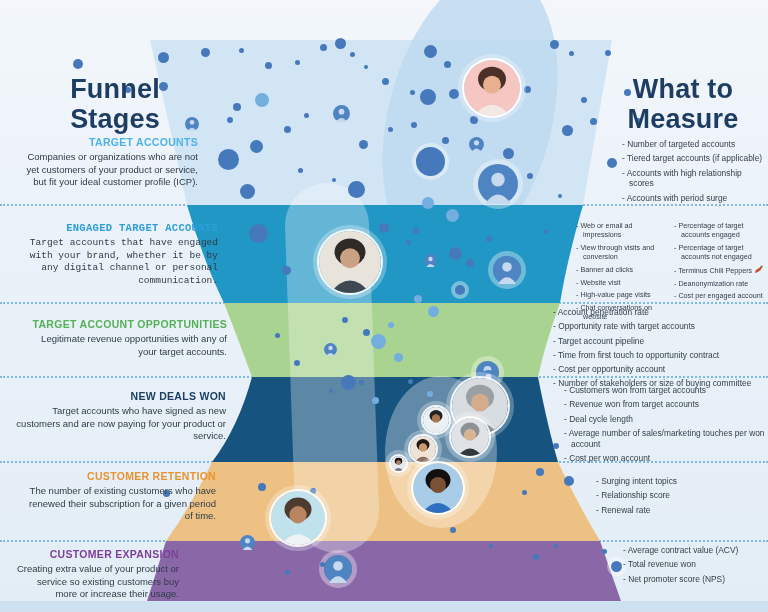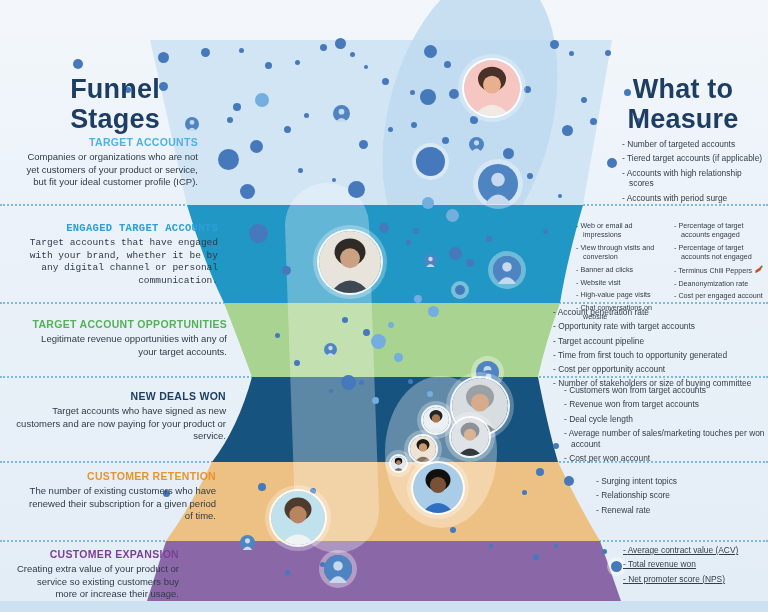--- a/index.html
+++ b/index.html
@@ -332,21 +332,21 @@
         <div class="measure-item"><span>Cost per engaged account</span></div>
       </div>
       <div class="stage-left" style="left: 27px; top: 318px; width: 200px;">
         <div class="stage-label" style="color: rgb(85, 177, 87);">TARGET ACCOUNT OPPORTUNITIES</div>
         <div class="stage-desc">Legitimate revenue opportunities with any of your target accounts.</div>
       </div>
       <div class="measures" style="left: 553px; top: 307px; width: 213px;">
         <div class="measure-item"><span>Account penetration rate</span></div>
         <div class="measure-item"><span>Opportunity rate with target accounts</span></div>
         <div class="measure-item"><span>Target account pipeline</span></div>
-        <div class="measure-item"><span>Time from first touch to opportunity generated</span></div>
+        <div class="measure-item"><span>Time from first touch to opportunity contract</span></div>
         <div class="measure-item"><span>Cost per opportunity account</span></div>
         <div class="measure-item"><span>Number of stakeholders or size of buying committee</span></div>
       </div>
       <div class="stage-left" style="left: 13px; top: 390px; width: 213px;">
         <div class="stage-label" style="color: rgb(29, 62, 99);">NEW DEALS WON</div>
         <div class="stage-desc">Target accounts who have signed as new customers and are now paying for your product or service.</div>
       </div>
       <div class="measures" style="left: 564px; top: 385px; width: 202px;">
         <div class="measure-item"><span>Customers won from target accounts</span></div>
         <div class="measure-item"><span>Revenue won from target accounts</span></div>
@@ -360,19 +360,19 @@
       </div>
       <div class="measures" style="left: 596px; top: 476px; width: 165px;">
         <div class="measure-item"><span>Surging intent topics</span></div>
         <div class="measure-item"><span>Relationship score</span></div>
         <div class="measure-item"><span>Renewal rate</span></div>
       </div>
       <div class="stage-left" style="left: 16px; top: 548px; width: 163px;">
         <div class="stage-label" style="color: rgb(124, 63, 152);">CUSTOMER EXPANSION</div>
         <div class="stage-desc">Creating extra value of your product or service so existing customers buy more or increase their usage.</div>
       </div>
-      <div class="measures" style="left: 623px; top: 545px; width: 142px; text-decoration: underline;">
+      <div class="measures" style="left: 623px; top: 545px; width: 142px;">
         <div class="measure-item"><span>Average contract value (ACV)</span></div>
         <div class="measure-item"><span>Total revenue won</span></div>
         <div class="measure-item"><span>Net promoter score (NPS)</span></div>
       </div>
     </div>
 </div>
 
 </body></html>

